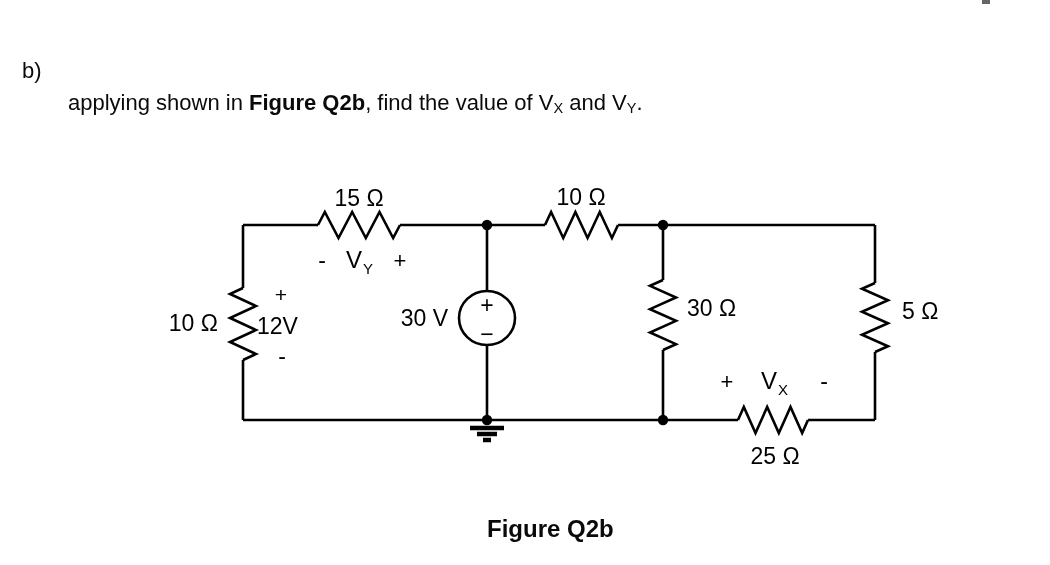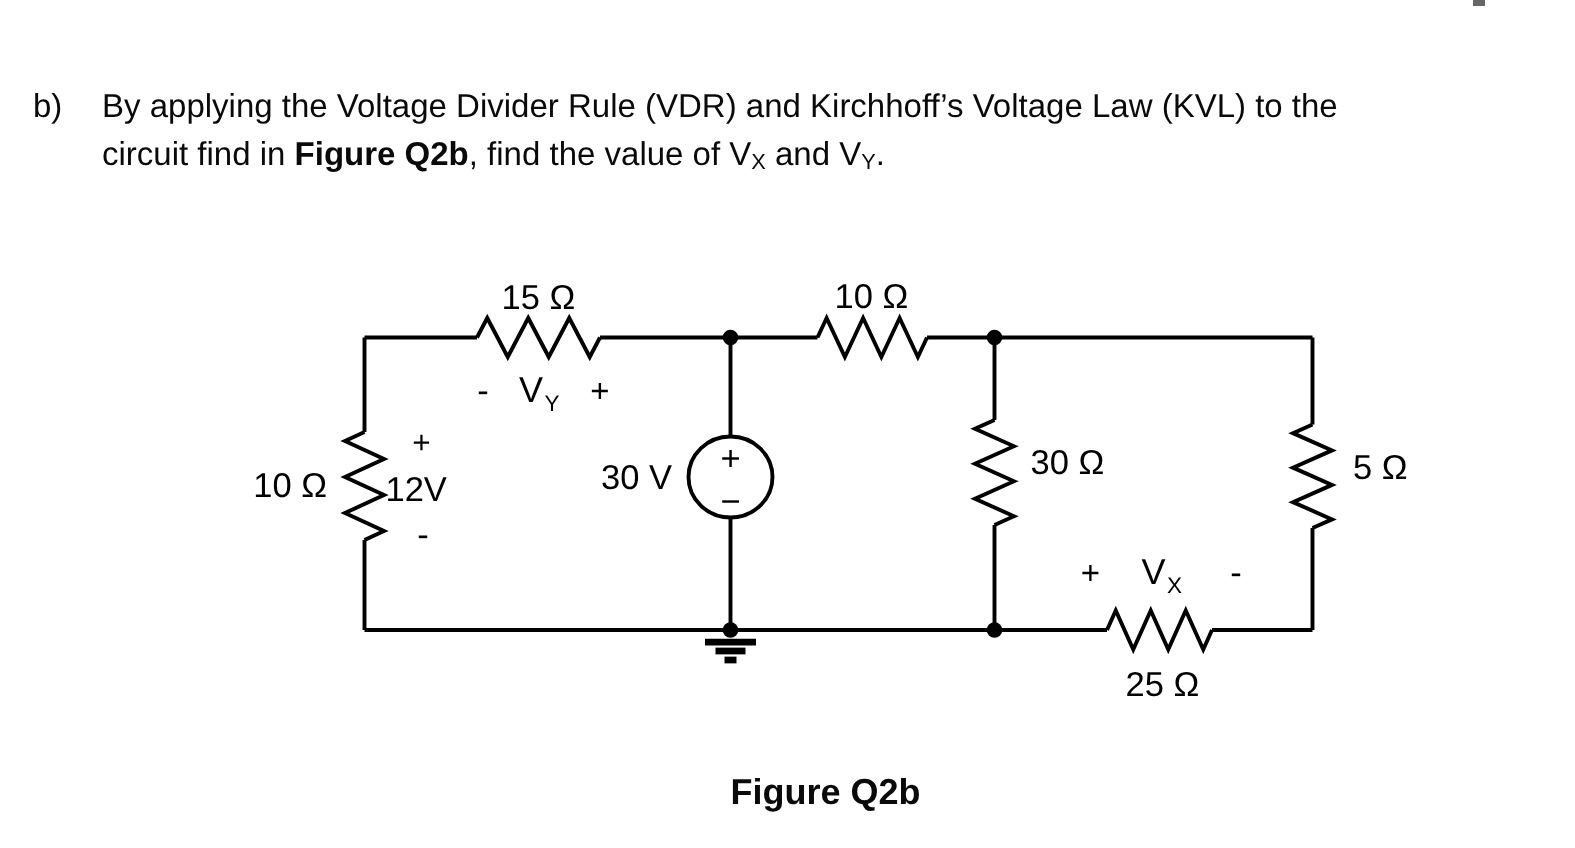--- a/index.html
+++ b/index.html
@@ -36,21 +36,21 @@
 </style>
 </head>
 <body>
 
 <div class="page">
 
   <div class="speck"></div>
 
   <div class="question">
     <span class="q-label">b)</span>
-    <div class="q-text"><span>By applying the Voltage Divider Rule (VDR) and Kirchhoff’s Voltage Law (KVL) to the</span><br><span><span>circuit find in </span><b>Figure Q2b</b><span>, find the value of V</span><span class="vsub">X</span><span> and V</span><span class="vsub">Y</span><span>.</span></span></div>
+    <div class="q-text"><br><span><span>applying shown in </span><b>Figure Q2b</b><span>, find the value of V</span><span class="vsub">X</span><span> and V</span><span class="vsub">Y</span><span>.</span></span></div>
   </div>
 
   <svg class="circuit" width="1050" height="565" viewBox="0 0 1050 565">
 
     <g stroke="#000" stroke-width="2.6" fill="none">
       <path d="M243,225 H318 M400,225 H545 M618,225 H875"></path>
       <path d="M243,225 V288 M243,360 V420"></path>
       <path d="M243,420 H738 M808,420 H875"></path>
       <path d="M875,225 V283 M875,352 V420"></path>
       <path d="M487,225 V291 M487,345 V420"></path>

